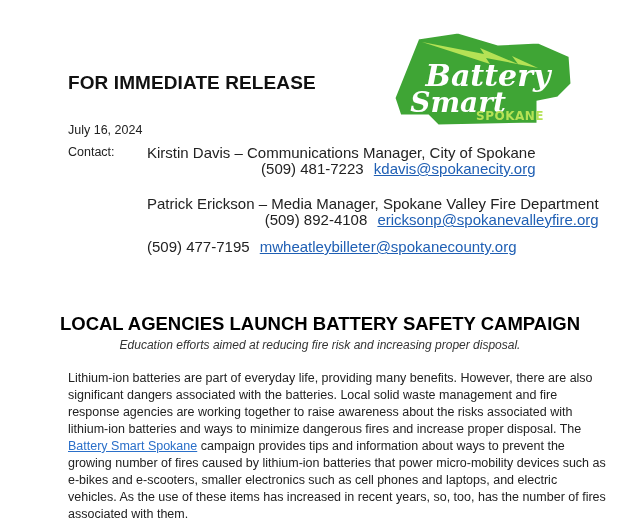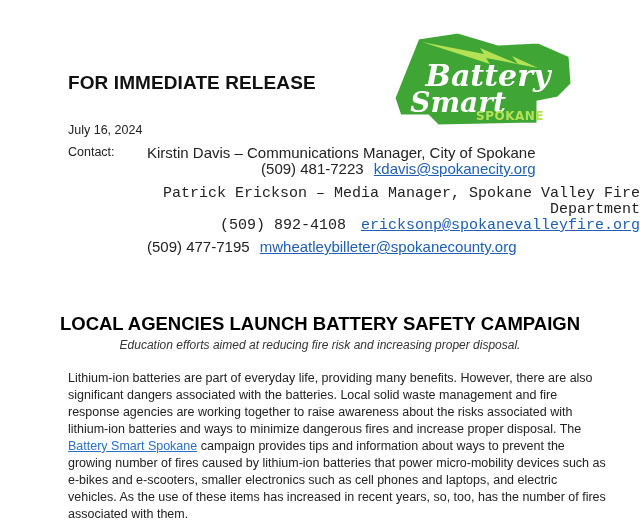--- a/index.html
+++ b/index.html
@@ -57,21 +57,21 @@
   <div class="contact-label">Contact:</div>
 
   <div class="contact" style="top:145px;">
     <div>Kirstin Davis – Communications Manager, City of Spokane</div>
     <div>
       <span>(509) 481-7223</span>
       <a class="email">kdavis@spokanecity.org</a>
     </div>
   </div>
 
-  <div class="contact" style="top:186px;font-family:Liberation Mono, monospace;">
+  <div class="contact" style="top:196px;">
     <div>Patrick Erickson – Media Manager, Spokane Valley Fire Department</div>
     <div>
       <span>(509) 892-4108</span>
       <a class="email">ericksonp@spokanevalleyfire.org</a>
     </div>
   </div>
 
   <div class="contact" style="top:239px;">
     <div>
       <span>(509) 477-7195</span>

